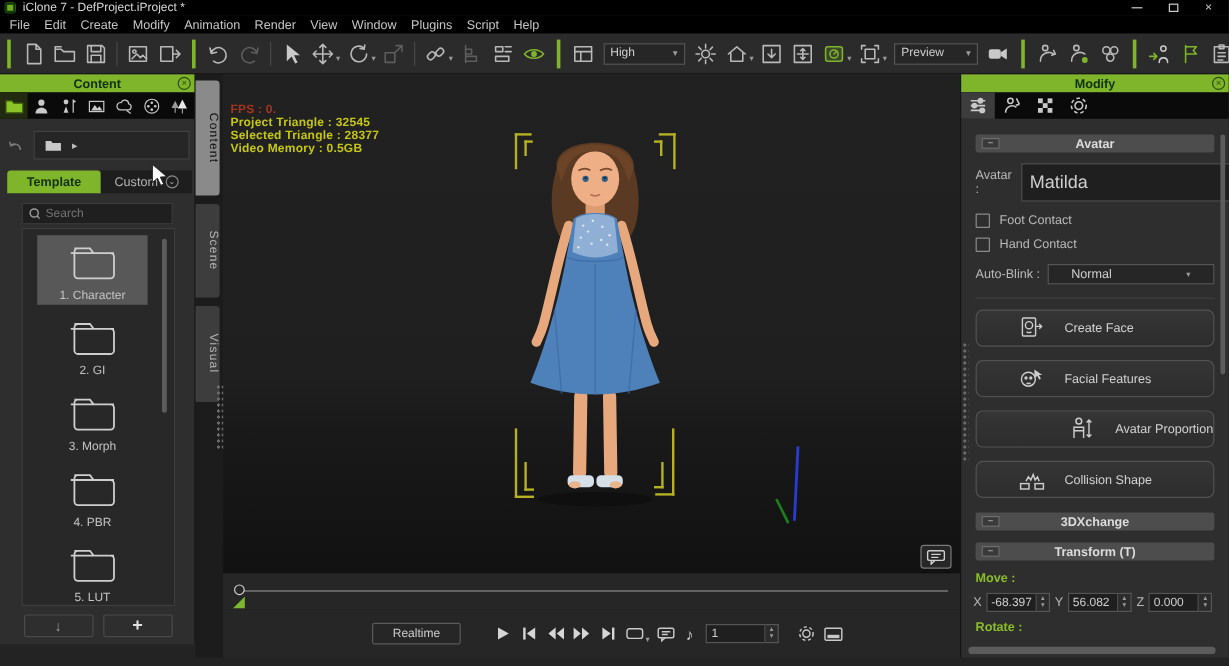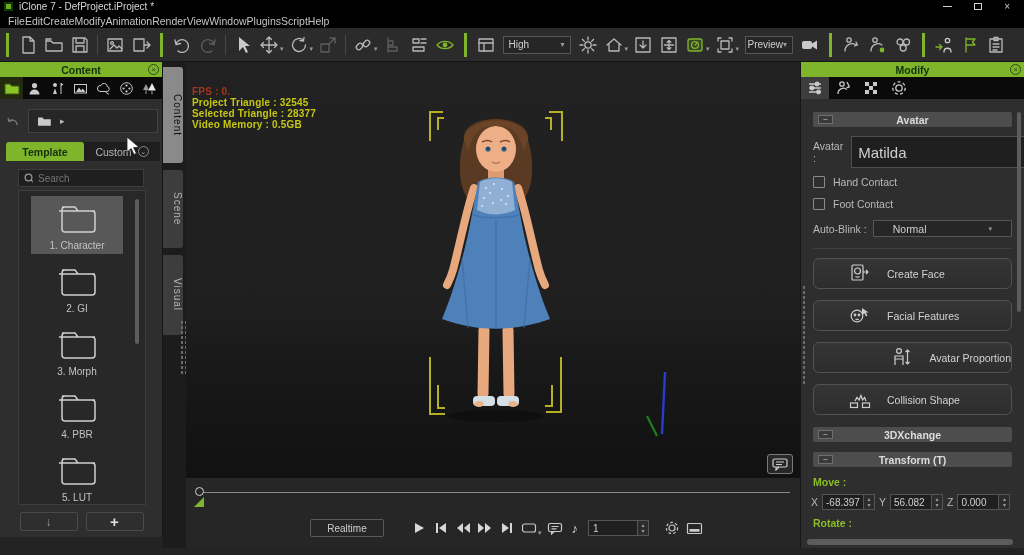--- a/index.html
+++ b/index.html
@@ -11,21 +11,21 @@
   .titlebar { position:absolute; left:0; top:0; width:1024px; height:13px; background:#000;
               display:flex; align-items:center; color:#d8d8d8; font-size:10px; }
   .appicon { width:9px; height:9px; background:#76a81f; border-radius:2px; margin:0 6px 0 4px;
              box-shadow:inset 0 0 0 2px #0a3a0a; }
   .title-text { flex:1; }
   .wctl { display:flex; gap:22px; margin-right:14px; align-items:center; }
   .wmin { width:9px; height:1px; background:#cfcfcf; }
   .wres { width:8px; height:7px; border:1px solid #cfcfcf; }
   .wcls { color:#cfcfcf; font-size:10px; line-height:10px; }
   .menubar { position:absolute; left:0; top:13px; width:1024px; height:15px; background:#000;
-             display:flex; align-items:center; gap:0; padding-left:8px; color:#c5c5c5; font-size:10.5px; }
+             display:flex; align-items:center; gap:12px; padding-left:8px; color:#c5c5c5; font-size:10.5px; }
   .menubar span { cursor:default; }
 
   
   .toolbar { position:absolute; left:0; top:28px; width:1024px; height:34px; background:#2b2b2b;
              border-bottom:1px solid #161616; display:flex; align-items:center; }
   .gsep { width:3px; height:24px; background:#7eb52a; margin:0 6px; flex:none; }
   .tsep { width:1px; height:20px; background:#474747; margin:0 4px; flex:none; }
   .ti { width:24px; height:24px; display:flex; align-items:center; justify-content:center; flex:none; margin:0 1px; }
   .ti svg { stroke:#b9b9b9; fill:none; stroke-width:1.3px; stroke-linecap:round; stroke-linejoin:round; }
   .ti.dim svg { stroke:#5e5e5e; }
@@ -308,21 +308,21 @@
         </svg>
       </div>
     <div class="caret">▾</div>
     <div class="ti">
         <svg width="20" height="20">
           <rect x="6" y="6" width="8" height="8"></rect>
           <path d="M3,3 h3 M3,3 v3 M17,3 h-3 M17,3 v3 M3,17 h3 M3,17 v-3 M17,17 h-3 M17,17 v-3"></path>
         </svg>
       </div>
     <div class="caret">▾</div>
-    <div class="dd" style="width:48px;justify-content:flex-end;">
+    <div class="dd" style="width:70px;">
       <span>Preview</span>
       <span class="caret">▾</span>
     </div>
     <div class="ti">
         <svg width="20" height="20">
           <rect x="2" y="6" width="10" height="8" rx="2" fill="#c9c9c9" stroke="none"></rect>
           <path d="M12,8.5 L17,5.5 V14.5 L12,11.5 Z" fill="#c9c9c9" stroke="none"></path>
         </svg>
       </div>
     <div class="gsep"></div>
@@ -680,27 +680,27 @@
 
     <div style="height:13px;"></div>
     <div class="secbar">
       <span class="minusbox">−</span>
       <span class="seclabel">Avatar</span>
     </div>
     <div class="mrow" style="margin-top:9px;">
       <span>Avatar :</span>
       <input class="tfield" style="flex: 1 1 0%; margin-left: 8px;" value="Matilda">
     </div>
+    <div class="mrow" style="margin-top:10px;">
+      <span class="chk"></span>
+      <span>Foot Contact</span>
+    </div>
     <div class="mrow" style="margin-top:8px;">
       <span class="chk"></span>
       <span>Hand Contact</span>
-    </div>
-    <div class="mrow" style="margin-top:10px;">
-      <span class="chk"></span>
-      <span>Foot Contact</span>
     </div>
     <div class="mrow" style="margin-top:10px;">
       <span>Auto-Blink :</span>
       <div class="selbox" style="flex:1; margin-left:6px;">
         <span>Normal</span>
         <span class="caret" style="margin:0;">▾</span>
       </div>
     </div>
 
     <div style="height:1px; background:#404040; margin:11px 12px 0 12px;"></div>

